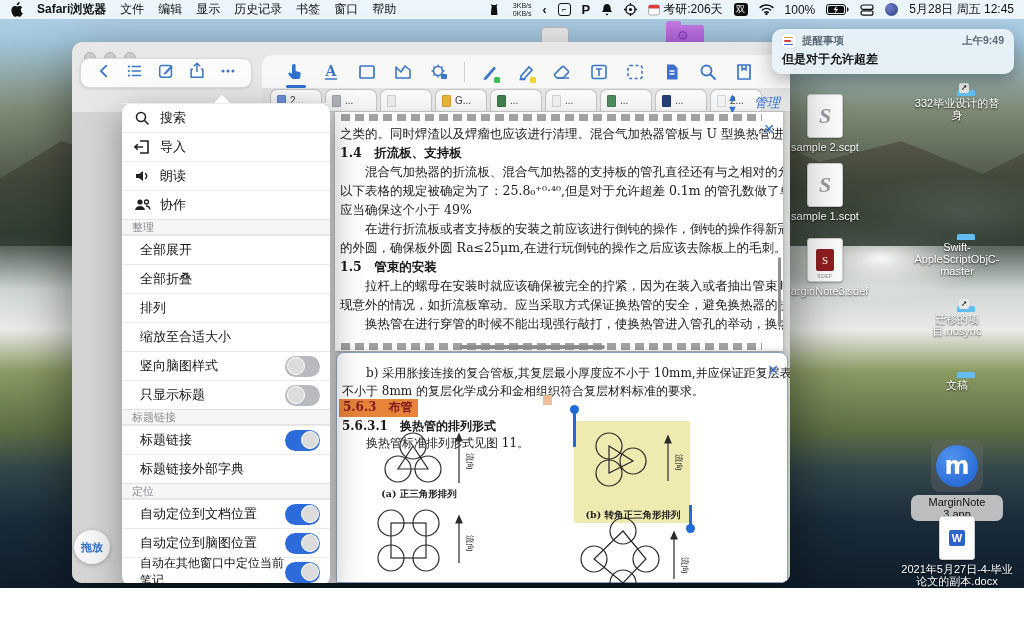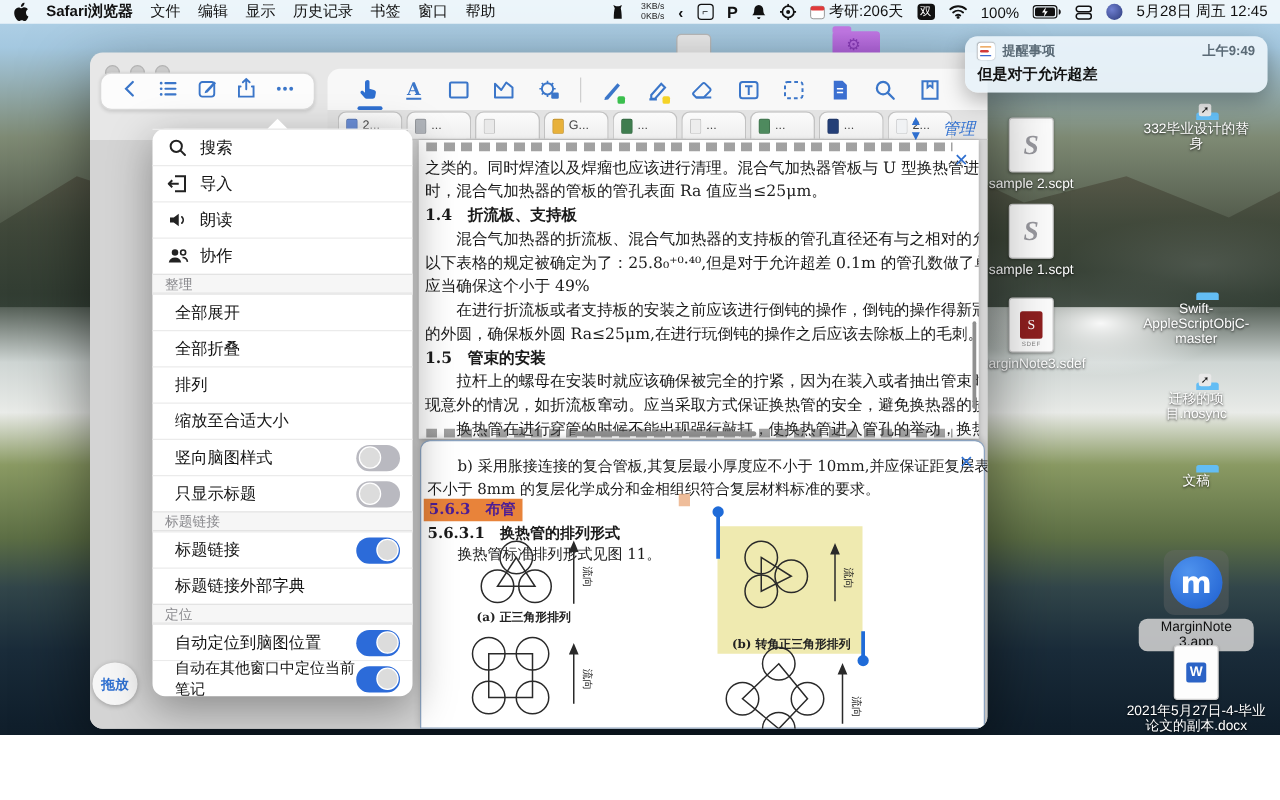--- a/index.html
+++ b/index.html
@@ -103,21 +103,21 @@
     background:repeating-linear-gradient(90deg,#444 0 9px, transparent 9px 14px); }
   .closex { position:absolute; right:8px; top:10px; color:#2e6fd0; font-size:14px; line-height:14px; }
   .p1-hscroll { position:absolute; left:125px; bottom:2px; width:145px; height:4px; background:#8f8f8f; border-radius:2px; }
   .p1-vscroll { position:absolute; right:2px; top:145px; width:3px; height:70px; background:#8f8f8f; border-radius:2px; }
 
   
   .panel2 { position:absolute; left:264px; top:240px; width:452px; height:231px; background:#fff; border:1px solid #8ba3c0;
     border-radius:8px 8px 0 0; box-shadow:0 -1px 6px rgba(0,0,0,.2);
     font-family:"DejaVu Serif", "Liberation Serif", serif; font-size:12px; color:#1a1a1a; }
   .d2line { position:absolute; left:5px; white-space:nowrap; }
-  .d2sec { position:absolute; left:2px; top:46px; background:#e8833a; padding:0 6px 1px 4px; font-weight:bold; color:#4c1d95; }
+  .d2sec { position:absolute; left:2px; top:46px; background:#e8833a; padding:0 6px 1px 4px; font-weight:bold; color:#7f1d1d; }
   .d2mark { position:absolute; left:206px; top:42px; width:9px; height:10px; background:#ecb288; opacity:.85; }
   .yellowbox { position:absolute; left:237px; top:68px; width:116px; height:102px; background:#efeab0; }
   .figsvg { position:absolute; left:2px; top:78px; width:450px; height:152px; }
   .selhandle { position:absolute; width:2.5px; background:#1f6bd8; }
   .selhandle i { position:absolute; left:-3px; width:9px; height:9px; border-radius:50%; background:#1f6bd8; }
 
   
   .sidehandle { position:absolute; left:2px; width:36px; height:34px; background:#f6f6f6; border-radius:50%;
     box-shadow:0 1px 4px rgba(0,0,0,.25); display:flex; align-items:center; justify-content:center;
     color:#2e6fd0; font-size:11px; font-weight:bold; }
@@ -447,21 +447,20 @@
         <span class="sorter">▲<br>▼</span>
         <span class="manage">管理</span>
       </span>
     </div>
 
     <div class="content">
 
       <div class="panel1">
         <span class="cutbar" style="left:6px; top:2px; width:94%;"></span>
         <div class="p1line">之类的。同时焊渣以及焊瘤也应该进行清理。混合气加热器管板与 U 型换热管进行焊</div>
-        <div class="p1line">时，混合气加热器的管板的管孔表面 Ra 值应当≤25μm。</div>
         <div class="p1line hd">1.4　折流板、支持板</div>
         <div class="p1line">　　混合气加热器的折流板、混合气加热器的支持板的管孔直径还有与之相对的允许误差</div>
         <div class="p1line">以下表格的规定被确定为了：25.8₀⁺⁰·⁴⁰,但是对于允许超差 0.1m 的管孔数做了单独的要</div>
         <div class="p1line">应当确保这个小于 49%</div>
         <div class="p1line">　　在进行折流板或者支持板的安装之前应该进行倒钝的操作，倒钝的操作得新冠为折流</div>
         <div class="p1line">的外圆，确保板外圆 Ra≤25μm,在进行玩倒钝的操作之后应该去除板上的毛刺。</div>
         <div class="p1line hd">1.5　管束的安装</div>
         <div class="p1line">　　拉杆上的螺母在安装时就应该确保被完全的拧紧，因为在装入或者抽出管束时，容易</div>
         <div class="p1line">现意外的情况，如折流板窜动。应当采取方式保证换热管的安全，避免换热器的损伤。</div>
         <div class="p1line">　　换热管在进行穿管的时候不能出现强行敲打，使换热管进入管孔的举动，换热管表面</div>
@@ -604,20 +603,26 @@
         <span>标题链接</span>
         <span class="switch on">
             <span class="knob"></span>
           </span>
       </div>
       <div class="m-row">
           <span>标题链接外部字典</span>
         </div>
       <div class="m-header">定位</div>
       <div class="m-row">
+        <span>自动定位到文档位置</span>
+        <span class="switch on">
+            <span class="knob"></span>
+          </span>
+      </div>
+      <div class="m-row">
         <span>自动定位到脑图位置</span>
         <span class="switch on">
             <span class="knob"></span>
           </span>
       </div>
       <div class="m-row" style="font-size:12px;">
         <span>自动在其他窗口中定位当前笔记</span>
         <span class="switch on">
             <span class="knob"></span>
           </span>

